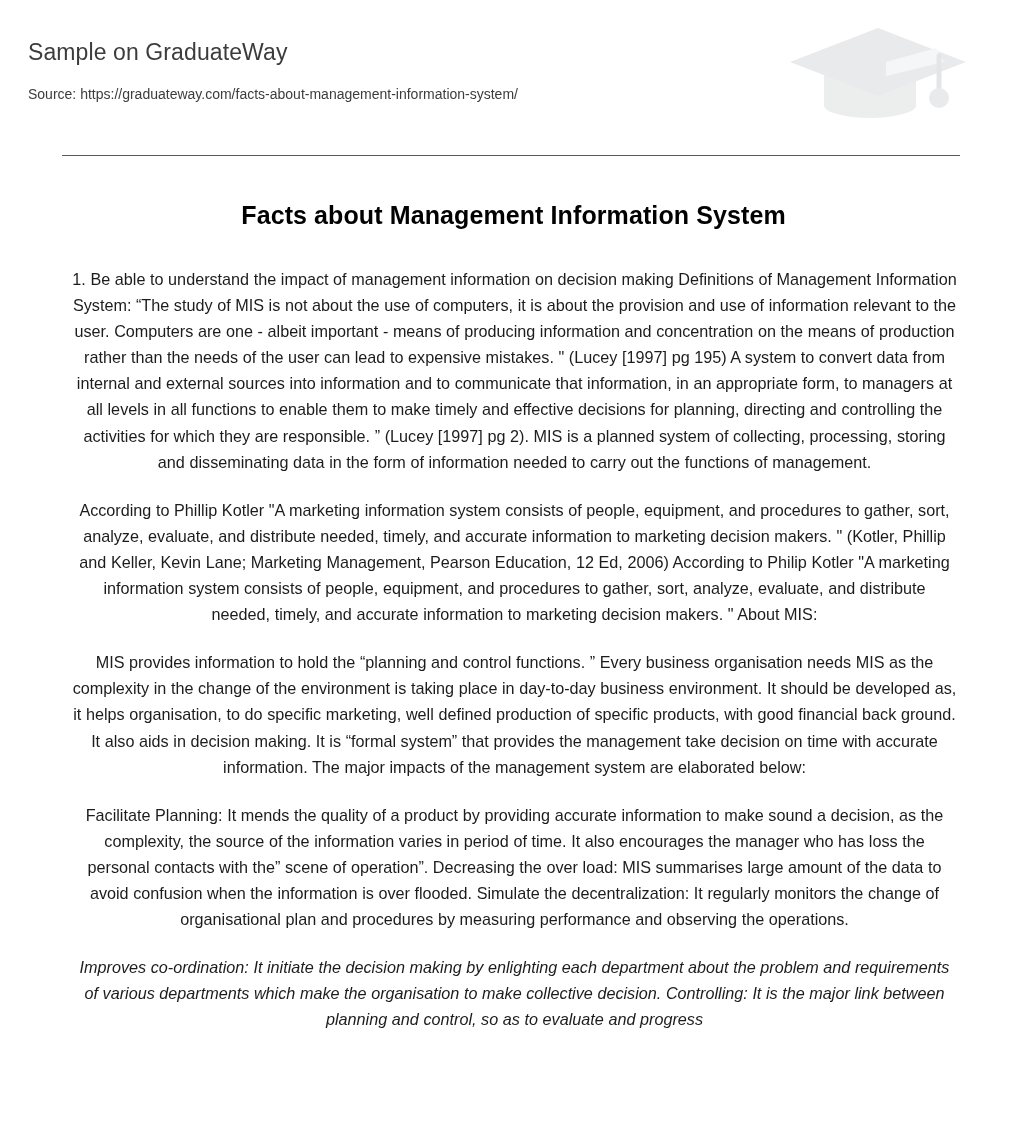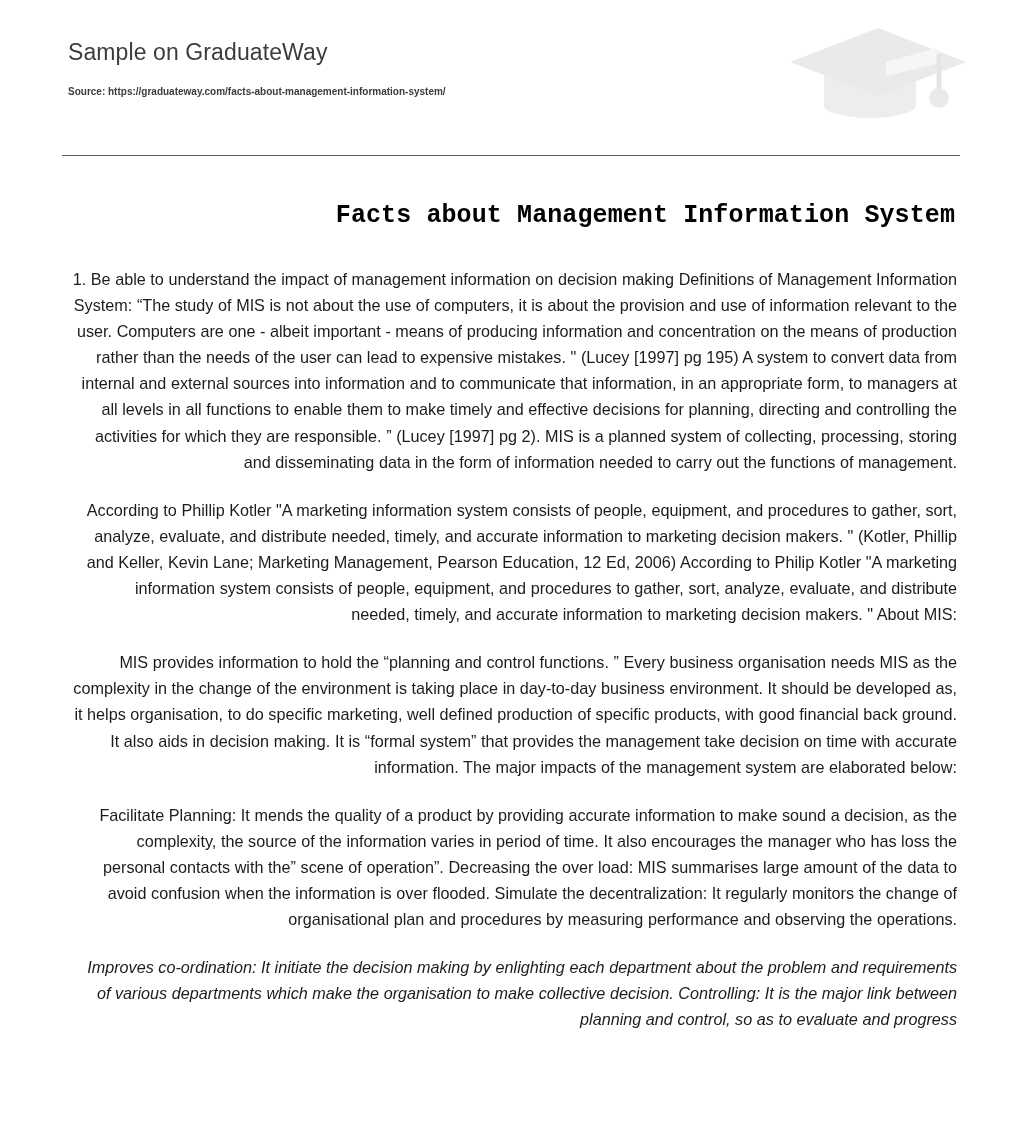--- a/index.html
+++ b/index.html
@@ -19,39 +19,39 @@
   .page {
     position: relative;
     width: 1024px;
     height: 1142px;
     box-sizing: border-box;
   }
 
   
   .header {
     position: relative;
-    padding: 38px 62px 0 68px;
+    padding: 38px 62px 0 28px;
   }
 
   .brand-block {
     max-width: 640px;
   }
 
   .brand-title {
     font-size: 23px;
     font-weight: 400;
     color: #3c3c3c;
     letter-spacing: 0.1px;
     line-height: 1.25;
     margin: 0 0 18px 0;
   }
 
   .source-line {
-    font-size: 10px;
-    font-weight: 700;
+    font-size: 14px;
+    font-weight: 400;
     color: #3c3c3c;
     line-height: 1.3;
     margin: 0;
     white-space: nowrap;
   }
 
   
   .cap-logo {
     position: absolute;
     top: 18px;
@@ -71,44 +71,43 @@
     height: 1px;
     background: #5a5a5a;
   }
 
   
   .doc-title {
     position: absolute;
     left: 72px;
     top: 200px;
     width: 883px;
-    text-align: right;
+    text-align: center;
     font-size: 25px;
     font-weight: 700;
     color: #000000;
     line-height: 1.25;
     letter-spacing: 0.1px;
     margin: 0;
-    font-family: Liberation Mono, monospace;
   }
 
   
   .body-content {
     position: absolute;
     left: 72px;
     top: 266px;
     width: 885px;
   }
 
   .body-content p {
     font-size: 16.2px;
     line-height: 26.1px;
     color: #1c1c1c;
     margin: 0 0 22px 0;
-    text-align: right;
+    text-align: center;
     word-spacing: 0.1px;
   }
   .body-content p:last-child { margin-bottom: 0; font-style: italic; }
 </style>
 </head>
 <body>
 
 <div class="page">
 
   <div class="header">

